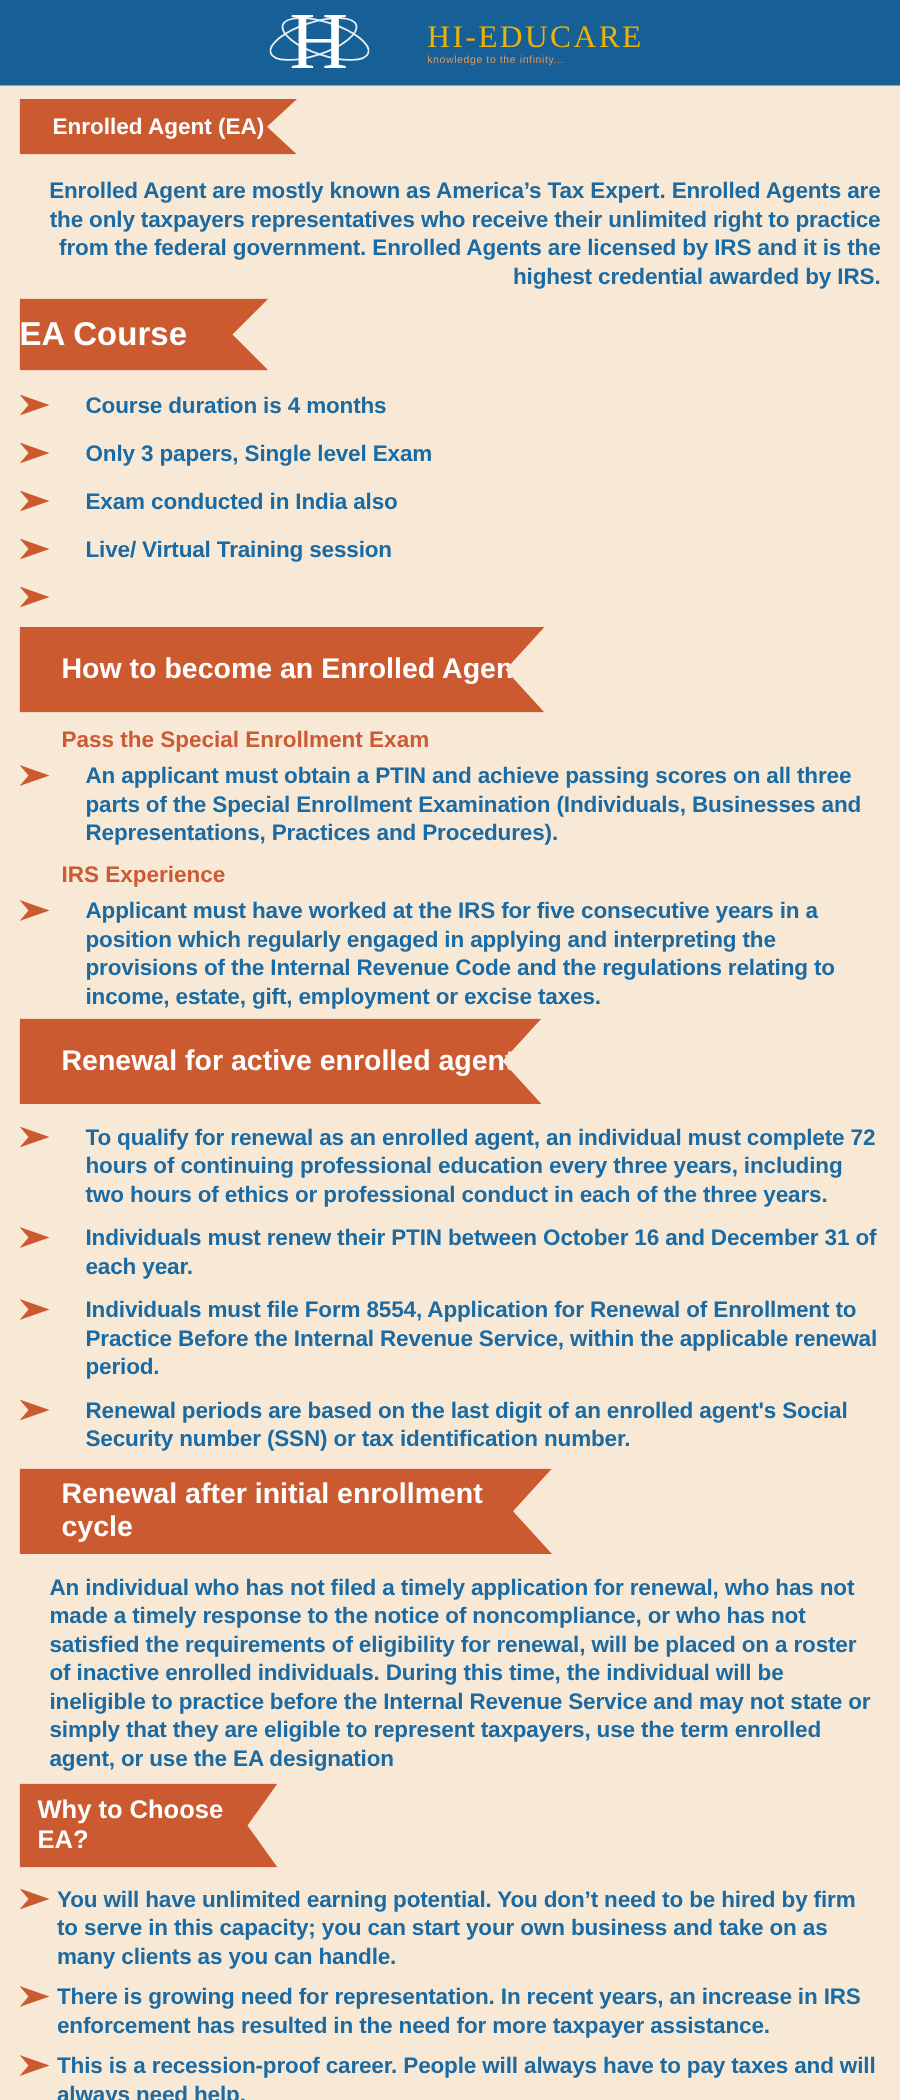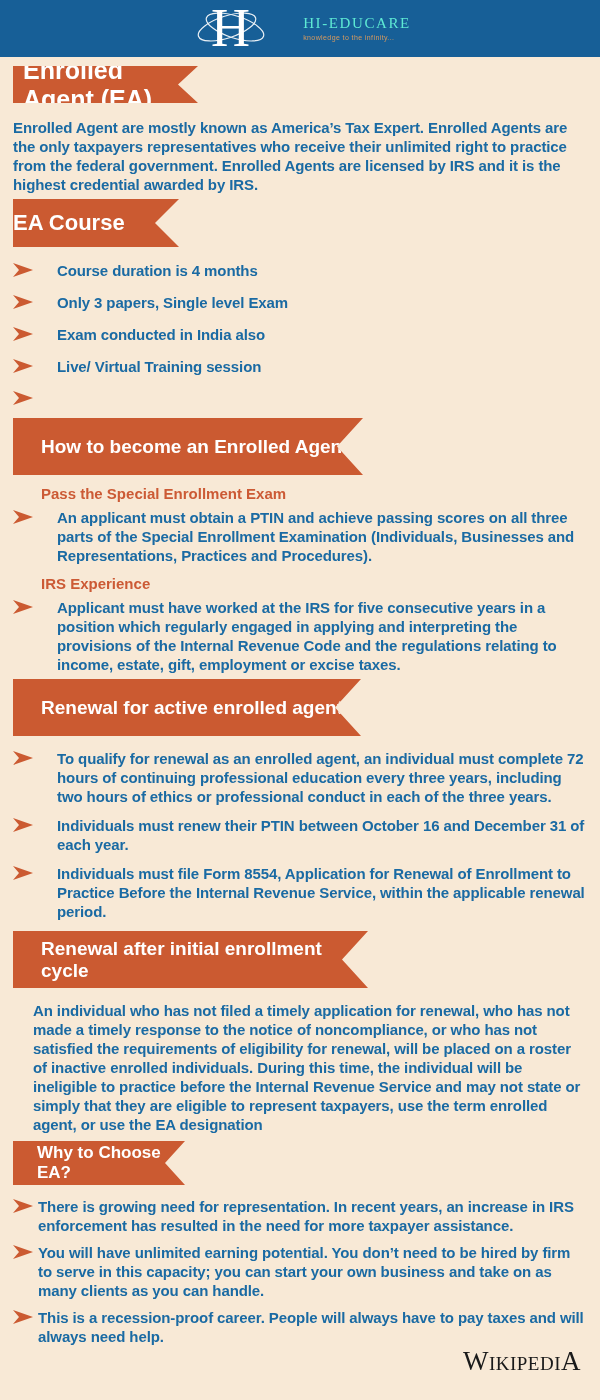--- a/index.html
+++ b/index.html
@@ -12,49 +12,49 @@
   }
 
   
   .topbar{
     height:57px; background:var(--header_bg,#175f97);
     display:flex; align-items:center; justify-content:center;
   }
   .logo{ display:flex; align-items:center; gap:4px; }
   .logo-text{ display:flex; flex-direction:column; line-height:1.05; }
   .brand{
-    color:#5eead4; font-family:"Liberation Serif", serif;
-    font-size:15px; letter-spacing:1.6px; font-weight:400;
+    color:#eab308; font-family:"Liberation Serif", serif;
+    font-size:21px; letter-spacing:1.6px; font-weight:400;
   }
   .tagline{
     color:var(--tagline_gold,#d89a5e); font-size:7px; letter-spacing:.4px; margin-top:2px;
   }
 
   
   .ribbon{
     --notch:22px;
     background:var(--ribbon_orange,#cb5a31);
     color:#fff; font-weight:700; display:flex; align-items:center;
     clip-path:polygon(0 0,100% 0,calc(100% - var(--notch)) 50%,100% 100%,0 100%);
   }
-  .rb-intro { margin-top:9px;  height:37px; width:185px; font-size:25px; padding-left:10px; --notch:20px; }
+  .rb-intro { margin-top:9px;  height:37px; width:185px; font-size:15px; padding-left:22px;text-align:center; --notch:20px; }
   .rb-course{ margin-top:5px;  height:48px; width:166px; font-size:22px; --notch:24px; }
   .rb-lg    { height:57px; font-size:19px; padding-left:28px; --notch:26px; }
   .rb-become{ margin-top:6px;  width:350px; }
   .rb-renew { margin-top:5px;  width:348px; }
   .rb-after { margin-top:3px;  width:355px; }
-  .rb-why   { margin-top:7px;  height:44px; width:172px; font-size:17px; padding-left:24px; --notch:20px; }
+  .rb-why   { margin-top:7px;  height:56px; width:172px; font-size:17px; padding-left:12px; --notch:20px; }
 
   
   main{ padding:0 13px; }
   .body-text{
     color:var(--text_blue,#1a6aa3); font-weight:700;
     font-size:15px; line-height:19px; letter-spacing:-0.1px;
   }
-  .intro-text{ margin-top:15px; }
+  .intro-text{ margin-top:15px;text-align:right; }
 
   .bullets{ list-style:none; margin-top:14px; }
   .bullet{ display:flex; gap:24px; margin-bottom:13px; }
   .bullet .arrow{ flex:0 0 auto; margin-top:2px; }
   .arrow svg{ display:block; }
 
   .compact .bullet{ gap:5px; margin-bottom:8px; }
   .compact{ margin-top:12px; }
 
   .renew-bullets .bullet{ margin-bottom:10px; }
@@ -198,46 +198,54 @@
           <span class="body-text">Individuals must renew their PTIN between October 16 and December 31 of each year.</span>
         </li>
         <li class="bullet">
           <span class="arrow">
               <svg width="20" height="14" viewBox="0 0 20 14">
                 <path d="M0 0 L20 7 L0 14 L6 7 Z" fill="#cb5a31"></path>
               </svg>
             </span>
           <span class="body-text">Individuals must file Form 8554, Application for Renewal of Enrollment to Practice Before the Internal Revenue Service, within the applicable renewal period.</span>
         </li>
+        <li class="bullet">
+          <span class="arrow">
+              <svg width="20" height="14" viewBox="0 0 20 14">
+                <path d="M0 0 L20 7 L0 14 L6 7 Z" fill="#cb5a31"></path>
+              </svg>
+            </span>
+          <span class="body-text">Renewal periods are based on the last digit of an enrolled agent's Social Security number (SSN) or tax identification number.</span>
+        </li>
       </ul>
     </section>
 
     <section>
       <div class="ribbon rb-lg rb-after">Renewal after initial enrollment cycle</div>
       <p class="body-text after-text">An individual who has not filed a timely application for renewal, who has not made a timely response to the notice of noncompliance, or who has not satisfied the requirements of eligibility for renewal, will be placed on a roster of inactive enrolled individuals. During this time, the individual will be ineligible to practice before the Internal Revenue Service and may not state or simply that they are eligible to represent taxpayers, use the term enrolled agent, or use the EA designation</p>
     </section>
 
     <section>
       <div class="ribbon rb-why">Why to Choose EA?</div>
       <ul class="bullets compact">
         <li class="bullet">
           <span class="arrow">
               <svg width="20" height="14" viewBox="0 0 20 14">
                 <path d="M0 0 L20 7 L0 14 L6 7 Z" fill="#cb5a31"></path>
               </svg>
             </span>
+          <span class="body-text">You will have unlimited earning potential. You don’t need to be hired by firm to serve in this capacity; you can start your own business and take on as many clients as you can handle.</span>
+        </li>
+        <li class="bullet">
+          <span class="arrow">
+              <svg width="20" height="14" viewBox="0 0 20 14">
+                <path d="M0 0 L20 7 L0 14 L6 7 Z" fill="#cb5a31"></path>
+              </svg>
+            </span>
           <span class="body-text">There is growing need for representation. In recent years, an increase in IRS enforcement has resulted in the need for more taxpayer assistance.</span>
-        </li>
-        <li class="bullet">
-          <span class="arrow">
-              <svg width="20" height="14" viewBox="0 0 20 14">
-                <path d="M0 0 L20 7 L0 14 L6 7 Z" fill="#cb5a31"></path>
-              </svg>
-            </span>
-          <span class="body-text">You will have unlimited earning potential. You don’t need to be hired by firm to serve in this capacity; you can start your own business and take on as many clients as you can handle.</span>
         </li>
         <li class="bullet">
           <span class="arrow">
               <svg width="20" height="14" viewBox="0 0 20 14">
                 <path d="M0 0 L20 7 L0 14 L6 7 Z" fill="#cb5a31"></path>
               </svg>
             </span>
           <span class="body-text">This is a recession-proof career. People will always have to pay taxes and will always need help.</span>
         </li>
       </ul>

